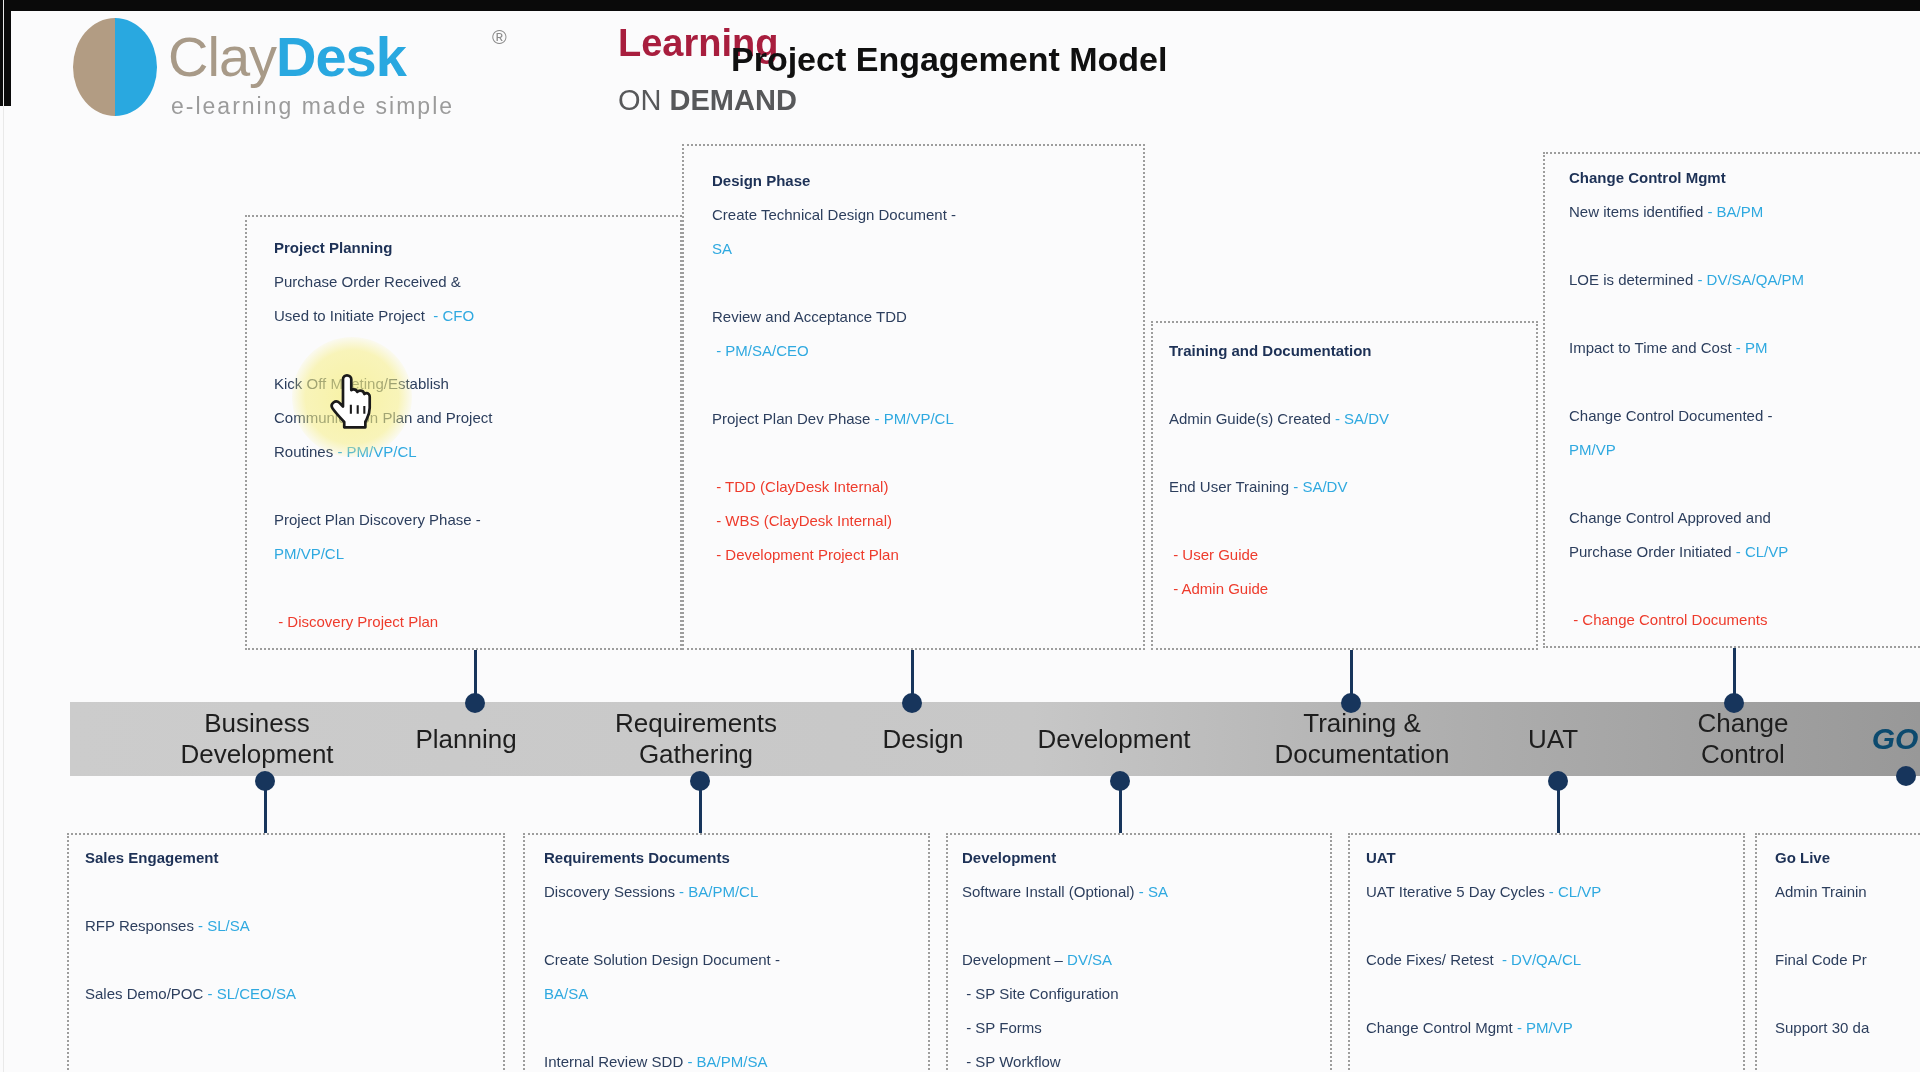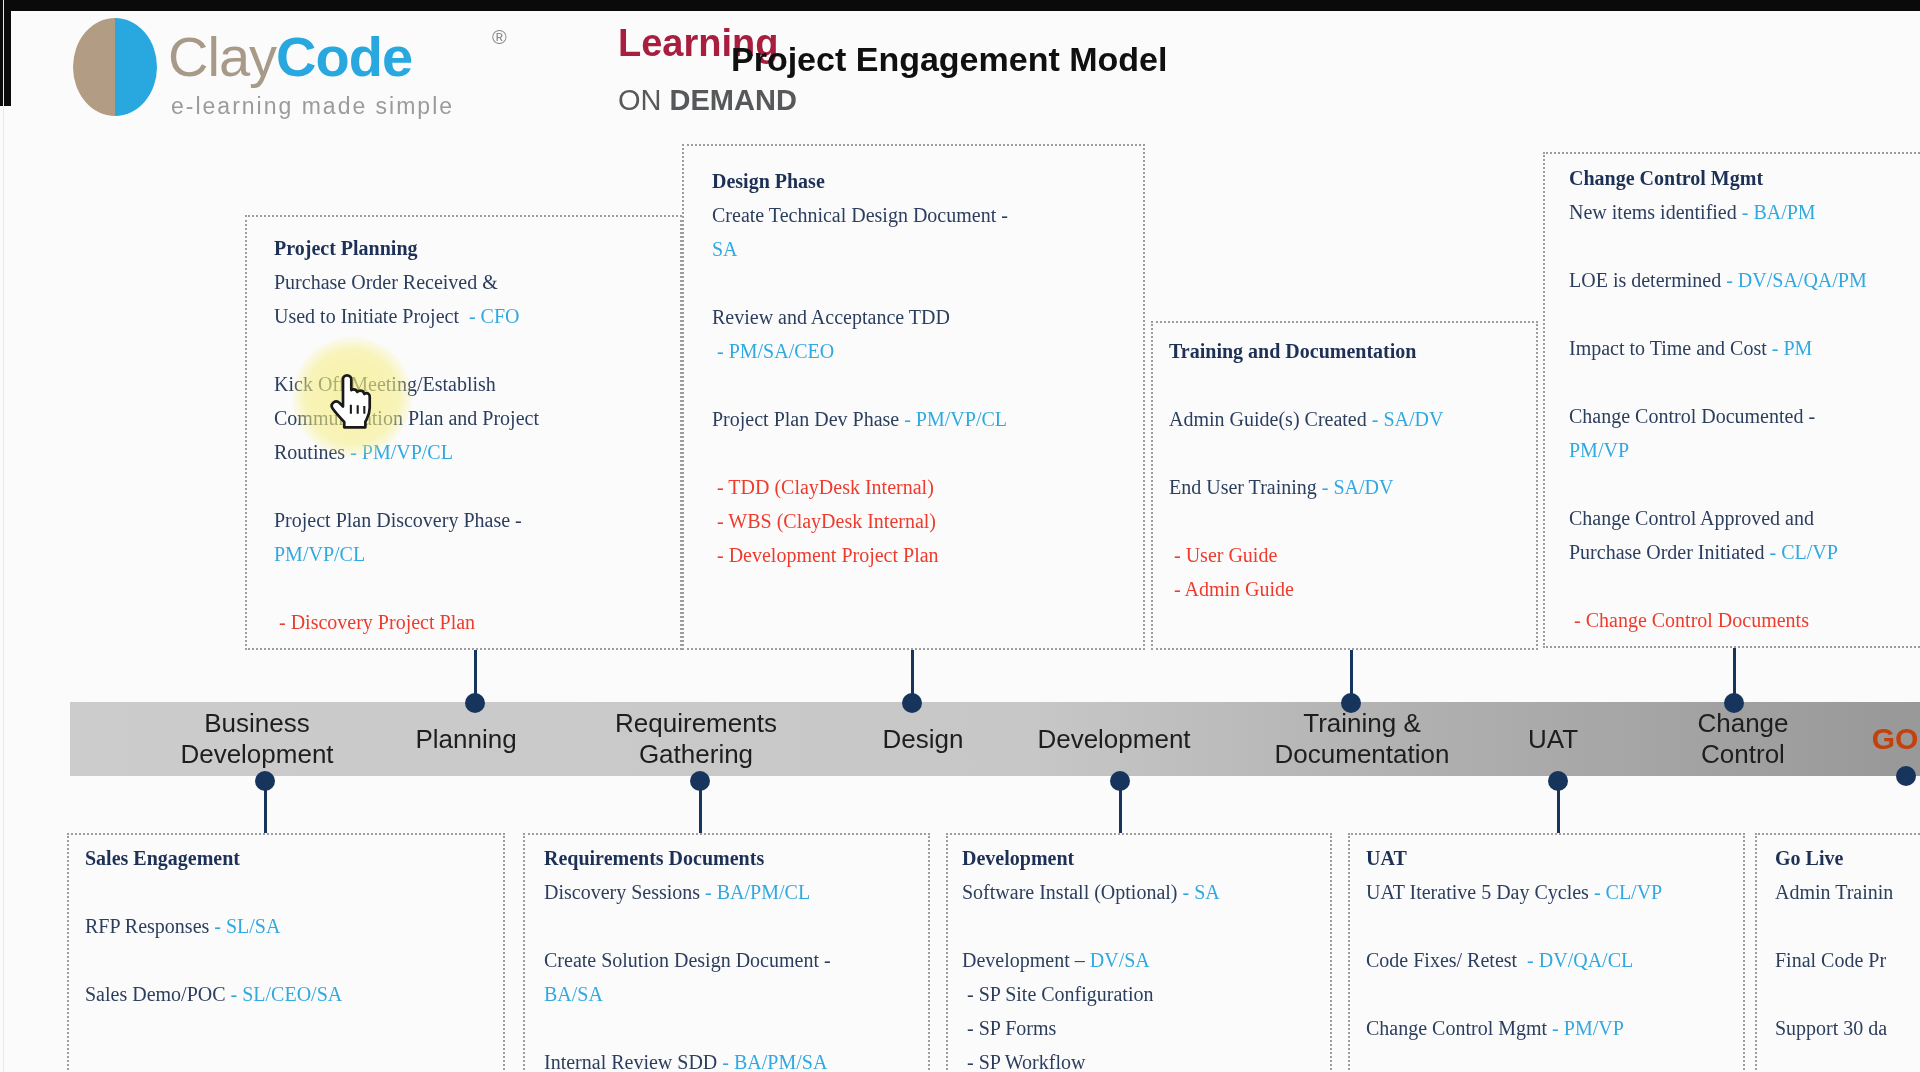--- a/index.html
+++ b/index.html
@@ -22,56 +22,56 @@
   .wm-desk{color:#29a8e0;font-weight:700;}
   .wm-reg{position:absolute;left:492px;top:26px;font-size:20px;color:#8a8a8a;}
   .tagline{position:absolute;left:171px;top:93px;font-size:23px;color:#9b9b9b;letter-spacing:2px;white-space:pre;}
   .learning{position:absolute;left:618px;top:22px;font-size:38px;font-weight:700;color:#a81e3e;white-space:pre;}
   .ondemand{position:absolute;left:618px;top:52px;font-size:29px;color:#57585a;white-space:pre;margin-top:32px;}
   .ondemand b{font-weight:700;}
   .page-title{position:absolute;left:731px;top:40px;font-size:34px;font-weight:700;color:#101010;white-space:pre;}
 
   
   .box{position:absolute;border:2px dotted #9d9d9d;box-sizing:border-box;
-       font-size:20px;line-height:34px;background:transparent;font-family:Liberation Serif, serif;}
+       font-size:15px;line-height:34px;background:transparent;}
   .box-title{font-weight:700;color:#1d3156;white-space:pre;}
   .para{white-space:pre;}
   .para.gap{margin-top:34px;}
   .seg-navy{color:#2c3e5d;}
   .seg-blue{color:#2fa9e0;}
   .seg-red{color:#ee3b2c;}
 
   
   .band{position:absolute;left:70px;top:702px;width:1850px;height:74px;
     background:linear-gradient(90deg,#cccccc 0%,#c7c7c7 52%,#adadad 76%,#989898 100%);}
   .phase{position:absolute;top:702px;height:74px;transform:translateX(-50%);
     display:flex;align-items:center;justify-content:center;text-align:center;
     white-space:pre-line;font-size:26px;line-height:31px;color:#1e1e1e;}
   .go-label{position:absolute;top:702px;height:74px;transform:translateX(-50%);
-    display:flex;align-items:center;font-size:30px;font-weight:700;color:#c2410c;white-space:pre;}
+    display:flex;align-items:center;font-size:30px;font-weight:700;color:#0c4a6e;white-space:pre;font-style:italic;}
 
   .dot{position:absolute;width:20px;height:20px;border-radius:50%;background:#17355c;}
   .stem{position:absolute;width:3px;background:#17355c;}
 
   
   .highlight{position:absolute;left:292px;top:337px;width:120px;height:120px;border-radius:50%;
     background:radial-gradient(circle,rgba(246,238,130,0.72) 0%,rgba(246,238,130,0.55) 55%,rgba(246,238,130,0) 74%);}
   .hand{position:absolute;left:320px;top:370px;width:58px;height:72px;}
 </style>
 </head>
 <body>
 
 <div id="stage">
 
   <div class="bar-top"></div>
   <div class="bar-left"></div>
   <div class="edge-line"></div>
 
   <div class="logo-circle"></div>
-  <div class="wordmark"><span class="wm-clay">Clay</span><span class="wm-desk">Code</span></div>
+  <div class="wordmark"><span class="wm-clay">Clay</span><span class="wm-desk">Desk</span></div>
   <div class="wm-reg">®</div>
   <div class="tagline">e-learning made simple</div>
   <div class="learning">Learning</div>
   <div class="ondemand"><span>ON </span><b>DEMAND</b></div>
 
   <div class="page-title">Project Engagement Model</div>
 
   <div class="band"></div>
   <div id="phases">
       <div class="phase" style="left: 257px;">Business

